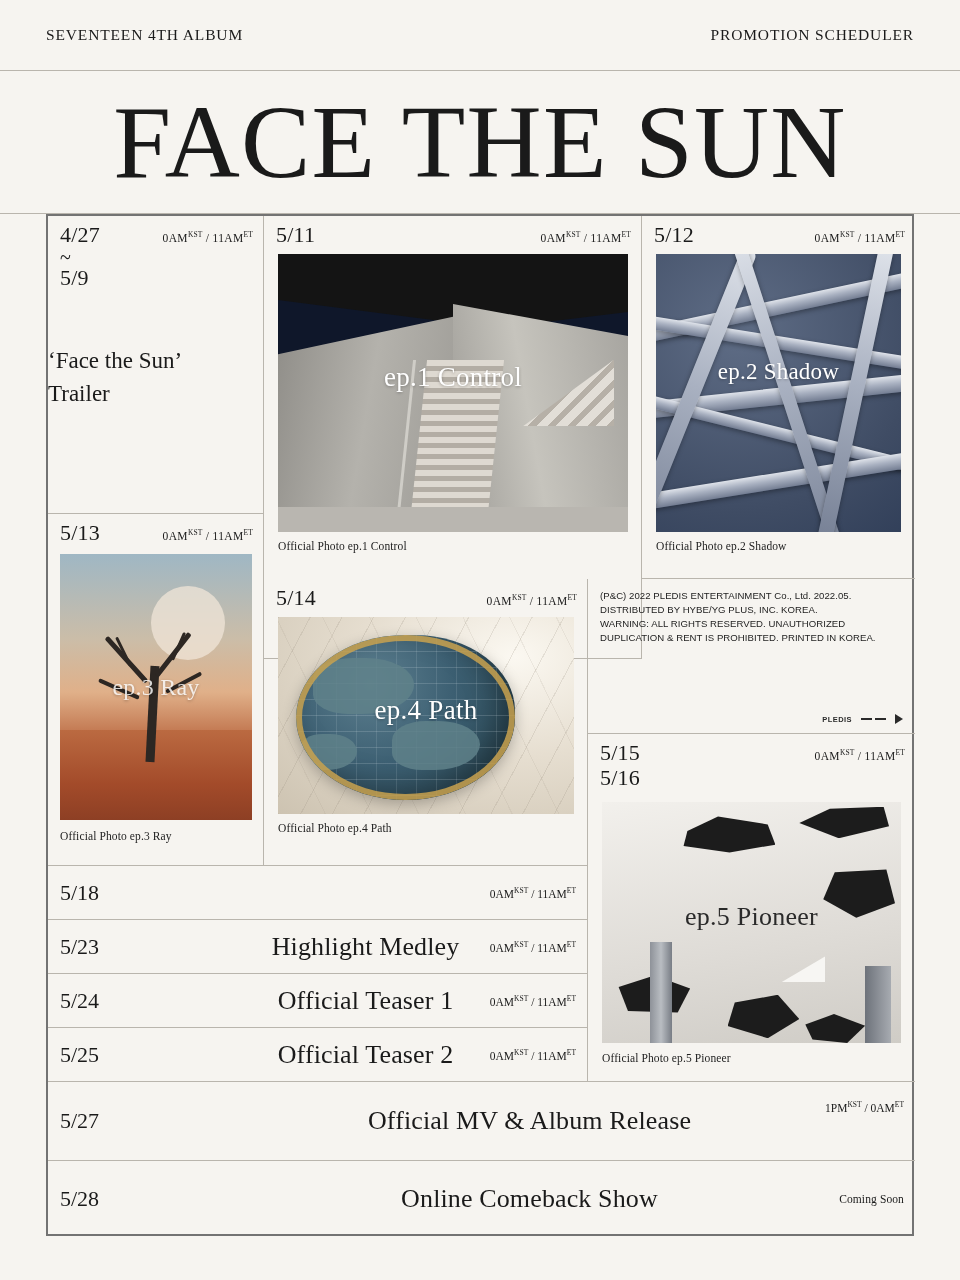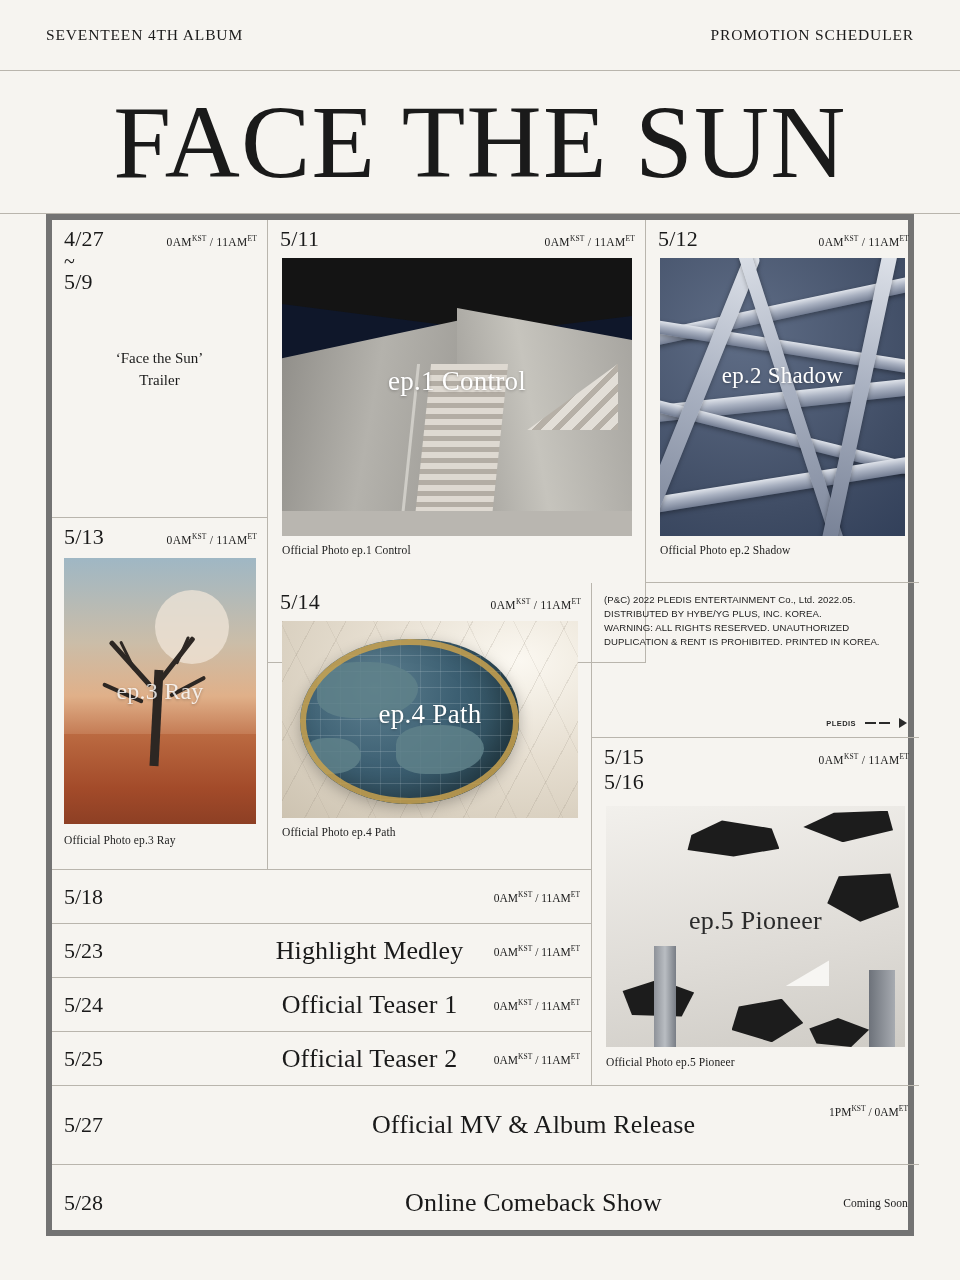--- a/index.html
+++ b/index.html
@@ -35,21 +35,21 @@
   .big-title {
     font-size: 104px; line-height: 1; letter-spacing: 0.012em;
     font-weight: 400; font-family: "Liberation Serif", serif;
     white-space: nowrap;
   }
 
   
   .grid-frame {
     position: absolute; left: 46px; top: 214px;
     width: 868px; height: 1022px;
-    border: 6px solid #737373;
+    border: 2px solid #737373;
   }
   .cell {
     position: absolute;
     border-right: 1px solid #b9b5ad;
     border-bottom: 1px solid #b9b5ad;
     overflow: hidden;
     background: transparent;
   }
   .cell.noright { border-right: none; }
   .cell.nobottom { border-bottom: none; }
@@ -197,21 +197,21 @@
   .ep5 .pillar {
     position: absolute; background: linear-gradient(90deg, #8e9299 0%, #b9bdc2 50%, #787d85 100%);
   }
   .ep5 .wedge {
     position: absolute; background: #f7f6f3;
   }
 
   
   .trailer-text {
     position: absolute; left: 0; right: 0; top: 128px;
-    text-align: center; font-size: 15px; line-height: 1.45;
+    font-size: 23px; line-height: 1.45;
   }
 
   
   .copy {
     padding: 10px 12px 0 12px;
     font-size: 9.6px; line-height: 1.45; letter-spacing: 0.005em; color: #1d1d1d;
     font-family: "Liberation Sans", sans-serif;
   }
   .logos {
     position: absolute; right: 12px; bottom: 9px;

